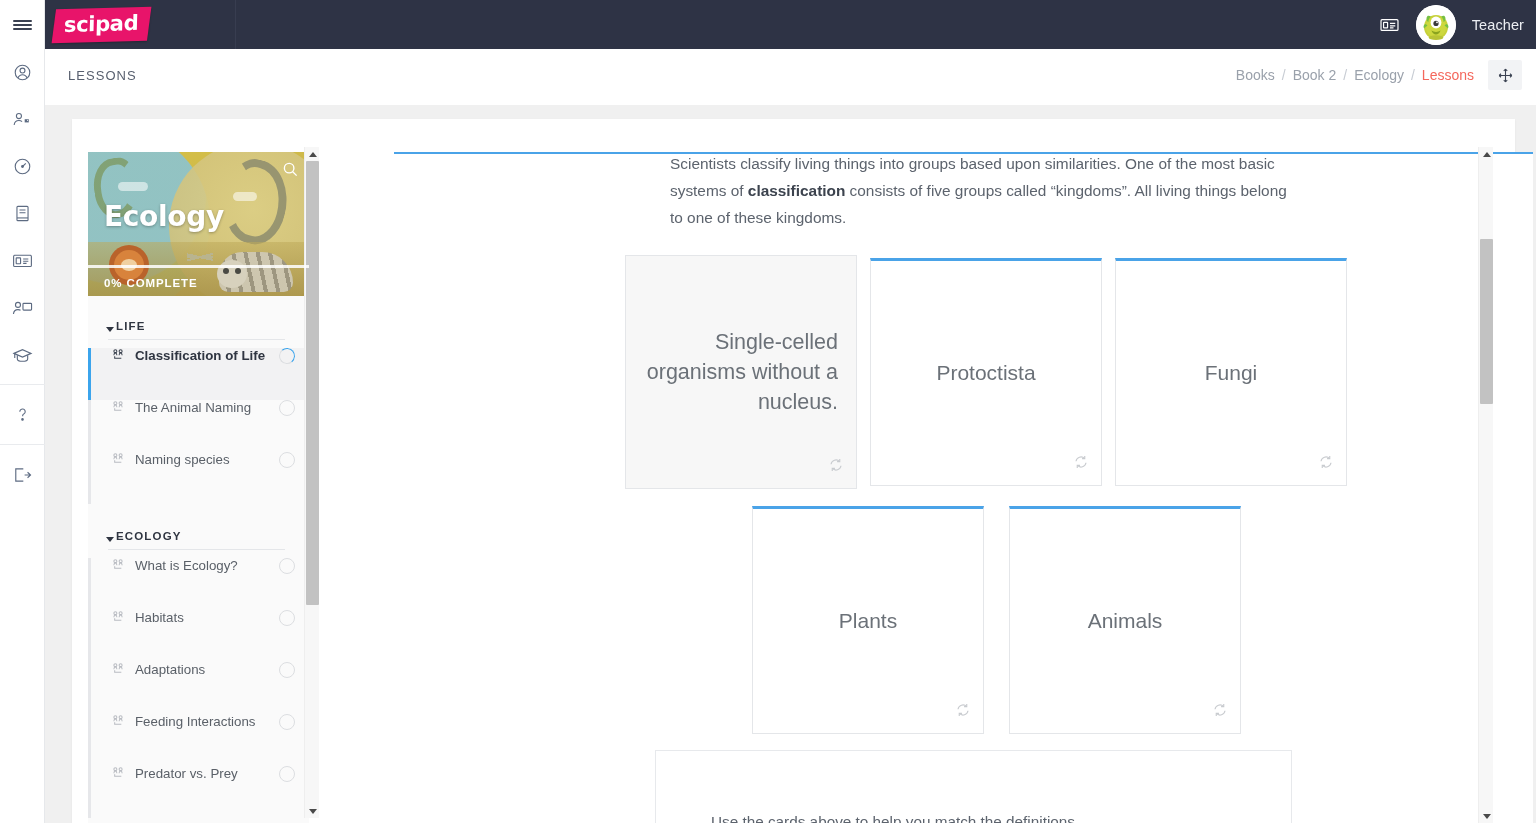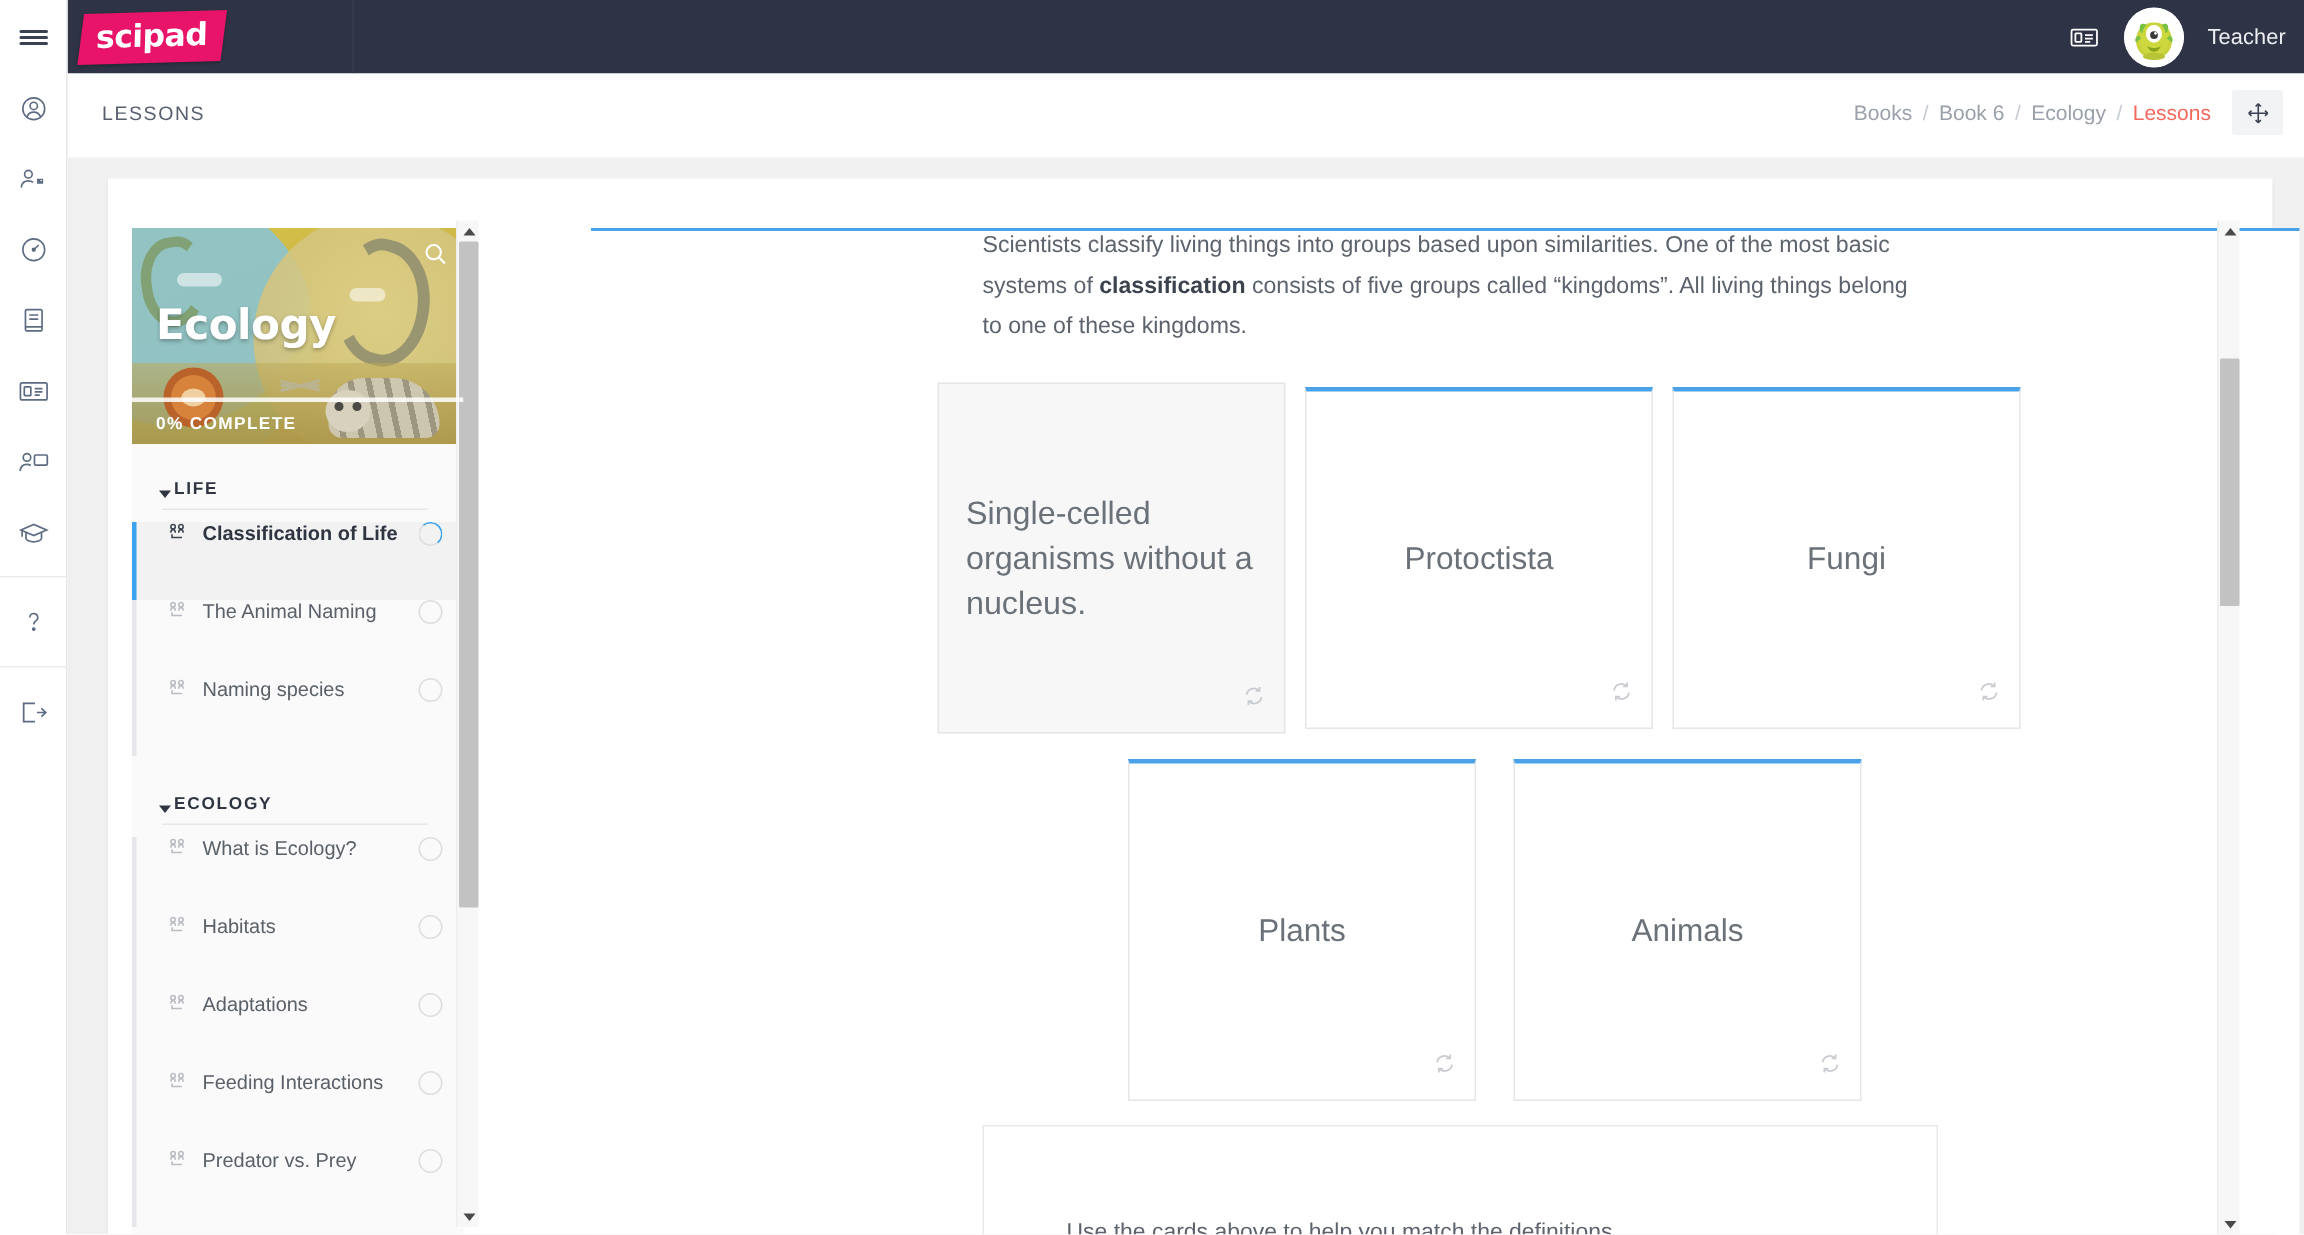--- a/index.html
+++ b/index.html
@@ -290,21 +290,21 @@
 
   
   .lesson-main {
     position: absolute; left: 322px; top: 33px;
     width: 1139px; height: 671px;
     overflow: hidden;
     border-top: 2px solid #4aa3e8;
     background: #ffffff;
   }
   .intro-text {
-    margin: 0 0 0 0;
+    margin: 0 0 0 15px;
     padding: 0 0 0 0;
     position: absolute; left: 261px; top: -4px;
     width: 617px;
     font-size: 15.4px; line-height: 27px; color: #5c636d;
     font-family: "Liberation Sans", sans-serif;
   }
   .intro-text b { color: #3c434e; font-weight: 700; }
 
   .card-grid-row {
     position: absolute; display: flex;
@@ -323,21 +323,21 @@
   }
   .flash-card.flipped {
     background: #f7f7f7;
     border: 1px solid #e4e6e9;
     border-top: 1px solid #e4e6e9;
     height: 234px;
     margin-top: -3px;
   }
   .card-text {
     font-family: "Liberation Sans", sans-serif;
-    font-size: 21px; color: #6b7178; text-align: left;
+    font-size: 21px; color: #6b7178; text-align: right;
     line-height: 30px; padding: 0 18px;
     user-select: none;
   }
   .flash-card.flipped .card-text { font-size: 21.5px; line-height: 30px; }
   .flip-icon {
     position: absolute; right: 12px; bottom: 11px;
     color: #c8cbcf; cursor: pointer;
   }
 
   .instruction-panel {
@@ -485,21 +485,21 @@
       <span class="user-label">Teacher</span>
     </div>
   </div>
 
   <div class="crumbbar">
     <span class="page-kicker">LESSONS</span>
     <span class="crumb-spacer"></span>
     <span class="crumbs">
       <span class="crumb">Books</span>
       <span class="crumb-sep">/</span>
-      <span class="crumb">Book 6</span>
+      <span class="crumb">Book 2</span>
       <span class="crumb-sep">/</span>
       <span class="crumb">Ecology</span>
       <span class="crumb-sep">/</span>
       <span class="crumb current">Lessons</span>
     </span>
     <span class="move-btn">
       <svg width="15" height="15" viewBox="0 0 18 18" fill="none" stroke="currentColor" stroke-width="1.3">
         <path d="M9 1.4v15.2M1.4 9h15.2"></path>
         <path d="M9 1.4l-2.1 2.2M9 1.4l2.1 2.2M9 16.6l-2.1-2.2M9 16.6l2.1-2.2M1.4 9l2.2-2.1M1.4 9l2.2 2.1M16.6 9l-2.2-2.1M16.6 9l-2.2 2.1"></path>
       </svg>

